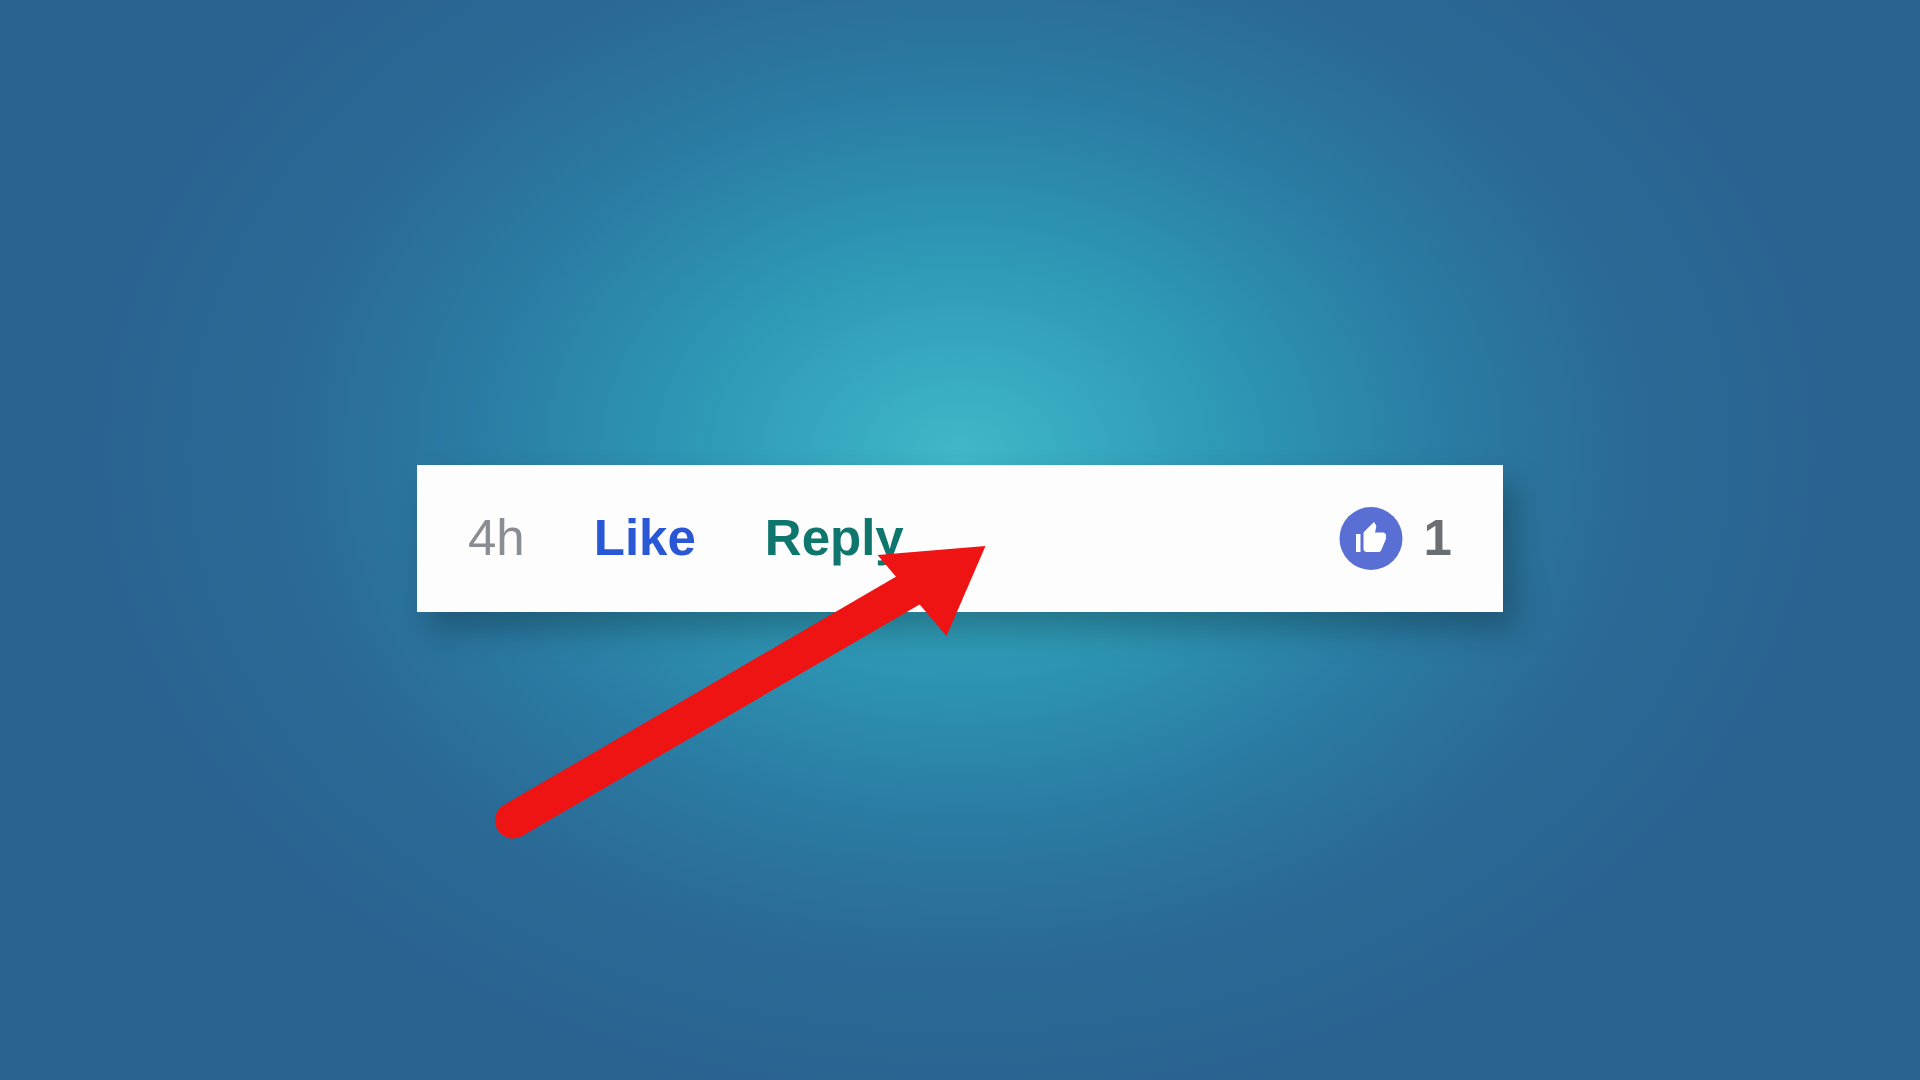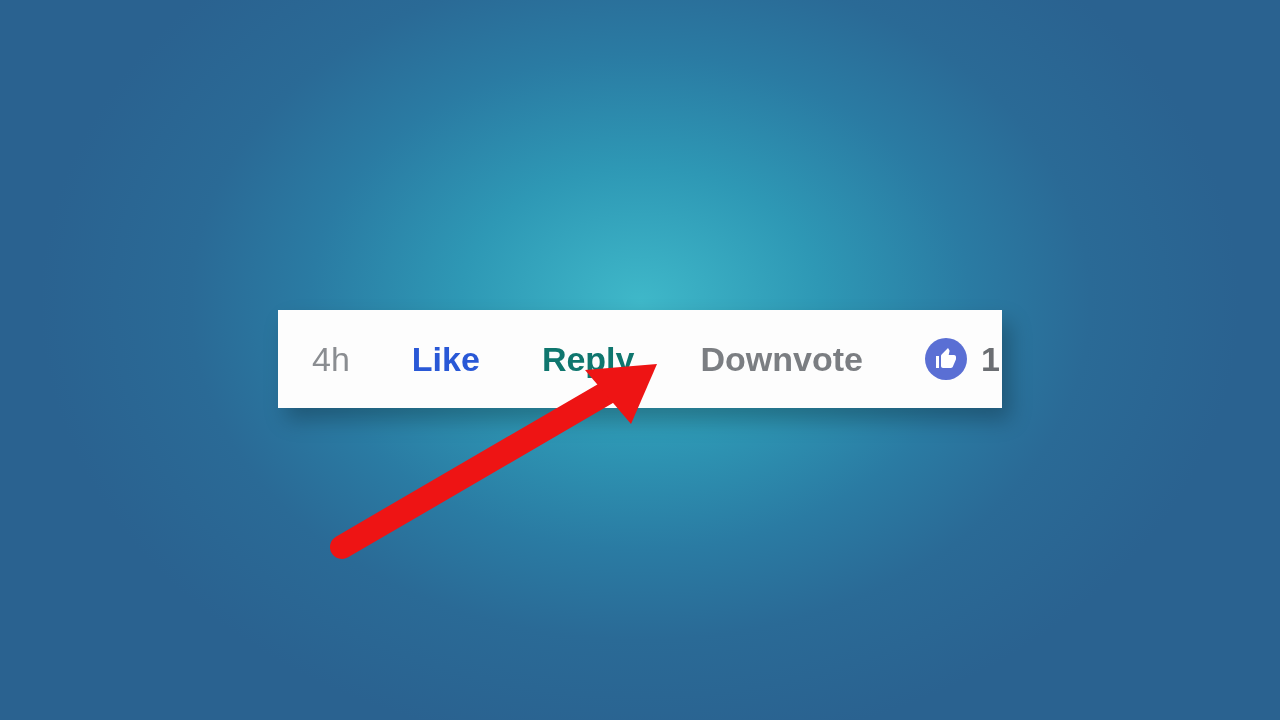--- a/index.html
+++ b/index.html
@@ -15,21 +15,21 @@
       position: absolute;
       left: 278px;
       top: 310px;
       width: 724px;
       height: 98px;
       background: #fdfdfd;
       box-shadow: 8px 12px 20px rgba(0,0,0,0.25);
       display: flex;
       align-items: center;
       padding: 0 34px;
-      gap: 62px;
+      gap: 46px;
     }
     .timestamp {
       color: #8a8d91;
       font-size: 34px;
       font-weight: 400;
     }
     .action-link {
       font-size: 34px;
       font-weight: 700;
       cursor: pointer;
@@ -65,21 +65,20 @@
       pointer-events: none;
     }
   </style>
 </head>
 <body>
 
 <div class="action-bar">
   <span class="timestamp">4h</span>
   <span class="action-link like">Like</span>
   <span class="action-link reply">Reply</span>
-  <span class="action-link downvote">Downvote</span>
   <div class="reaction-group">
     <span class="like-badge">
       <svg viewBox="0 0 24 24">
           <path d="M2 21h3V9H2v12zm20-11c0-1.1-.9-2-2-2h-5.3l.8-3.8v-.4c0-.4-.2-.8-.4-1.1L14 1 7.6 7.4C7.2 7.8 7 8.3 7 8.8V19c0 1.1.9 2 2 2h8c.8 0 1.5-.5 1.8-1.2l2.9-6.8c.2-.4.3-.7.3-1v-2z"></path>
         </svg>
     </span>
     <span class="reaction-count">1</span>
   </div>
 </div>
 

